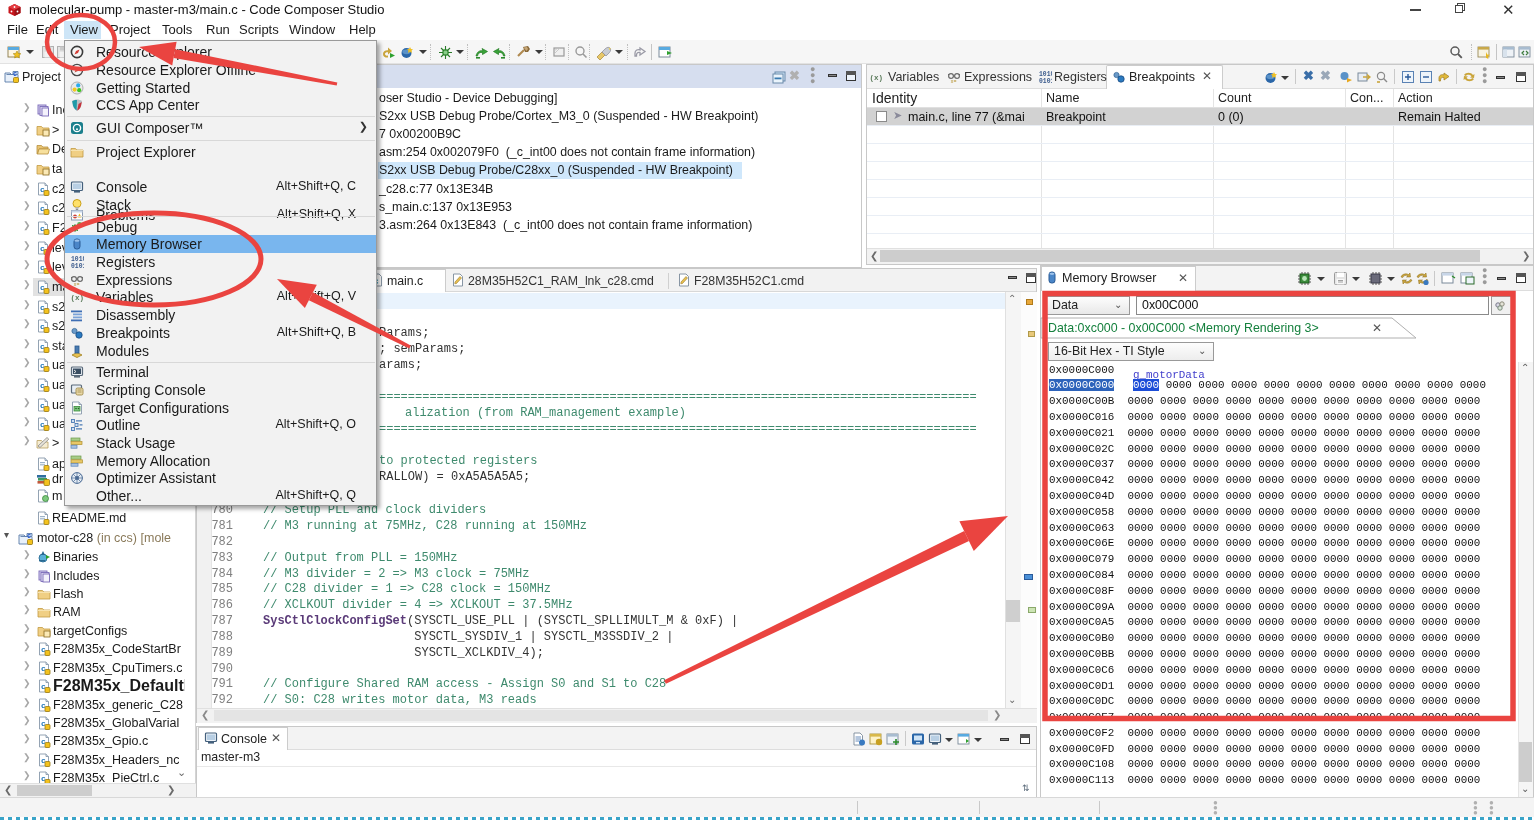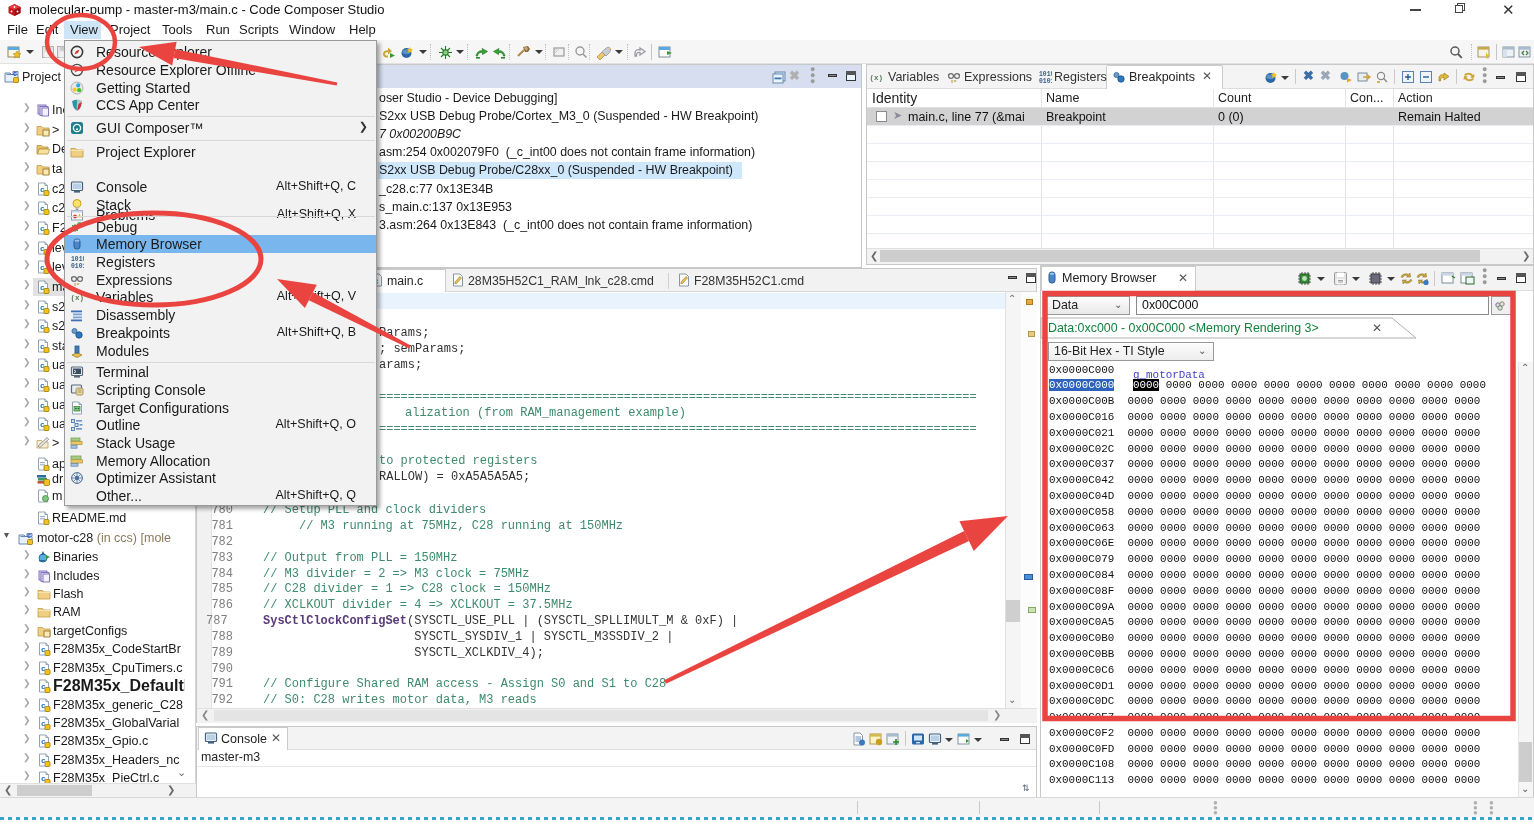--- a/index.html
+++ b/index.html
@@ -427,21 +427,21 @@
         <rect x="1" y="3" width="10" height="9" fill="#eaf4fc" stroke="#6a8aaa"></rect>
         <rect x="2.5" y="6.5" width="7" height="1.8" fill="#3a7ab0"></rect>
       </svg></span>
     <div class="ab" style="left:789px;top:68px;font-size:13px;color:#b0b0b0;font-weight:bold">✖</div>
     <div class="ab" style="left:810px;top:66px;font-size:9px;color:#9a9a9a;letter-spacing:0;line-height:6px">●<br>●<br>●</div>
     <div class="ab" style="left:828px;top:74px;width:9px;height:3px;border:1px solid #333;background:#888"></div>
     <div class="ab" style="left:846px;top:71px;width:10px;height:10px;border:1.4px solid #333;background:#eef4fc"></div>
     <div class="ab" style="left:846px;top:71px;width:10px;height:3.5px;background:#555"></div>
     <div class="ab" style="left:379px;top:88.5px;font-size:12.4px;line-height:18px;color:#1a1a1a;font-weight:normal;white-space:pre;">oser Studio - Device Debugging]</div>
     <div class="ab" style="left:379px;top:106.7px;font-size:12.4px;line-height:18px;color:#1a1a1a;font-weight:normal;white-space:pre;">S2xx USB Debug Probe/Cortex_M3_0 (Suspended - HW Breakpoint)</div>
-    <div class="ab" style="left:379px;top:124.9px;font-size:12.4px;line-height:18px;color:#1a1a1a;font-weight:normal;white-space:pre;font-style:italic;">7 0x00200B9C</div>
+    <div class="ab" style="left:379px;top:124.9px;font-size:12.4px;line-height:18px;color:#1a1a1a;font-weight:normal;white-space:pre;">7 0x00200B9C</div>
     <div class="ab" style="left:379px;top:143.1px;font-size:12.4px;line-height:18px;color:#1a1a1a;font-weight:normal;white-space:pre;">asm:254 0x002079F0  (_c_int00 does not contain frame information)</div>
     <div class="ab" style="left:378px;top:161.60000000000002px;width:364px;height:17.6px;background:#cfe7fb"></div>
     <div class="ab" style="left:379px;top:161.3px;font-size:12.4px;line-height:18px;color:#1a1a1a;font-weight:normal;white-space:pre;">S2xx USB Debug Probe/C28xx_0 (Suspended - HW Breakpoint)</div>
     <div class="ab" style="left:379px;top:179.5px;font-size:12.4px;line-height:18px;color:#1a1a1a;font-weight:normal;white-space:pre;">_c28.c:77 0x13E34B</div>
     <div class="ab" style="left:379px;top:197.7px;font-size:12.4px;line-height:18px;color:#1a1a1a;font-weight:normal;white-space:pre;">s_main.c:137 0x13E953</div>
     <div class="ab" style="left:379px;top:215.9px;font-size:12.4px;line-height:18px;color:#1a1a1a;font-weight:normal;white-space:pre;">3.asm:264 0x13E843  (_c_int00 does not contain frame information)</div>
     <div class="ab" style="left:866px;top:64px;width:668px;height:201px;background:#fff;border:1px solid #c8c8c8"></div>
     <div class="ab" style="left:867px;top:65px;width:666px;height:24px;background:#f4f4f4;border-bottom:1px solid #ddd"></div>
     <div class="ab" style="left:1106px;top:65px;width:117px;height:24px;background:#fff;border:1px solid #ccc;border-bottom:none;border-radius:2px 2px 0 0"></div>
     <span class="icon" style="left:869px;top:70px"><svg width="14" height="14" viewBox="0 0 14 14">
@@ -566,31 +566,31 @@
     <div class="ab mono" style="left:379px;top:340px;font-size:12px;line-height:18px;color:#333;font-weight:normal;white-space:pre;">; semParams;</div>
     <div class="ab mono" style="left:379px;top:356px;font-size:12px;line-height:18px;color:#333;font-weight:normal;white-space:pre;">arams;</div>
     <div class="ab mono" style="left:379px;top:388px;font-size:12px;line-height:18px;color:#3e8a6d;font-weight:normal;white-space:pre;">===================================================================================</div>
     <div class="ab mono" style="left:379px;top:404px;font-size:12px;line-height:18px;color:#3e8a6d;font-weight:normal;white-space:pre;padding-left:26px;">alization (from RAM_management example)</div>
     <div class="ab mono" style="left:379px;top:420px;font-size:12px;line-height:18px;color:#3e8a6d;font-weight:normal;white-space:pre;">===================================================================================</div>
     <div class="ab mono" style="left:379px;top:452px;font-size:12px;line-height:18px;color:#3e8a6d;font-weight:normal;white-space:pre;">to protected registers</div>
     <div class="ab mono" style="left:379px;top:468px;font-size:12px;line-height:18px;color:#333;font-weight:normal;white-space:pre;">RALLOW) = 0xA5A5A5A5;</div>
     <div class="ab mono" style="left:206px;top:501px;width:27px;text-align:right;font-size:12px;line-height:18px;color:#808080">780</div>
     <div class="ab mono" style="left:263px;top:501px;font-size:12px;line-height:18px;color:#3e8a6d;font-weight:normal;white-space:pre;">// Setup PLL and clock dividers</div>
     <div class="ab mono" style="left:206px;top:517px;width:27px;text-align:right;font-size:12px;line-height:18px;color:#808080">781</div>
-    <div class="ab mono" style="left:263px;top:517px;font-size:12px;line-height:18px;color:#3e8a6d;font-weight:normal;white-space:pre;margin-left:36px;">// M3 running at 75MHz, C28 running at 150MHz</div>
+    <div class="ab mono" style="left:263px;top:517px;font-size:12px;line-height:18px;color:#3e8a6d;font-weight:normal;white-space:pre;">// M3 running at 75MHz, C28 running at 150MHz</div>
     <div class="ab mono" style="left:206px;top:533px;width:27px;text-align:right;font-size:12px;line-height:18px;color:#808080">782</div>
     <div class="ab mono" style="left:206px;top:549px;width:27px;text-align:right;font-size:12px;line-height:18px;color:#808080">783</div>
     <div class="ab mono" style="left:263px;top:549px;font-size:12px;line-height:18px;color:#3e8a6d;font-weight:normal;white-space:pre;">// Output from PLL = 150MHz</div>
     <div class="ab mono" style="left:206px;top:565px;width:27px;text-align:right;font-size:12px;line-height:18px;color:#808080">784</div>
     <div class="ab mono" style="left:263px;top:565px;font-size:12px;line-height:18px;color:#3e8a6d;font-weight:normal;white-space:pre;">// M3 divider = 2 =&gt; M3 clock = 75MHz</div>
     <div class="ab mono" style="left:206px;top:580px;width:27px;text-align:right;font-size:12px;line-height:18px;color:#808080">785</div>
     <div class="ab mono" style="left:263px;top:580px;font-size:12px;line-height:18px;color:#3e8a6d;font-weight:normal;white-space:pre;">// C28 divider = 1 =&gt; C28 clock = 150MHz</div>
     <div class="ab mono" style="left:206px;top:596px;width:27px;text-align:right;font-size:12px;line-height:18px;color:#808080">786</div>
     <div class="ab mono" style="left:263px;top:596px;font-size:12px;line-height:18px;color:#3e8a6d;font-weight:normal;white-space:pre;">// XCLKOUT divider = 4 =&gt; XCLKOUT = 37.5MHz</div>
-    <div class="ab mono" style="left:206px;top:612px;width:27px;font-size:12px;line-height:18px;color:#808080">787</div>
+    <div class="ab mono" style="left:206px;top:612px;width:27px;text-align:right;font-size:12px;line-height:18px;color:#808080">787</div>
     <div class="ab mono" style="left:263px;top:612px;font-size:12px;line-height:18px;white-space:pre"><span style="color:#5a3a78;font-weight:bold">SysCtlClockConfigSet</span><span style="color:#333">(SYSCTL_USE_PLL | (SYSCTL_SPLLIMULT_M &amp; 0xF) |</span></div>
     <div class="ab mono" style="left:206px;top:628px;width:27px;text-align:right;font-size:12px;line-height:18px;color:#808080">788</div>
     <div class="ab mono" style="left:263px;top:628px;font-size:12px;line-height:18px;color:#333;font-weight:normal;white-space:pre;">                     SYSCTL_SYSDIV_1 | SYSCTL_M3SSDIV_2 |</div>
     <div class="ab mono" style="left:206px;top:644px;width:27px;text-align:right;font-size:12px;line-height:18px;color:#808080">789</div>
     <div class="ab mono" style="left:263px;top:644px;font-size:12px;line-height:18px;color:#333;font-weight:normal;white-space:pre;">                     SYSCTL_XCLKDIV_4);</div>
     <div class="ab mono" style="left:206px;top:660px;width:27px;text-align:right;font-size:12px;line-height:18px;color:#808080">790</div>
     <div class="ab mono" style="left:206px;top:675px;width:27px;text-align:right;font-size:12px;line-height:18px;color:#808080">791</div>
     <div class="ab mono" style="left:263px;top:675px;font-size:12px;line-height:18px;color:#3e8a6d;font-weight:normal;white-space:pre;">// Configure Shared RAM access - Assign S0 and S1 to C28</div>
     <div class="ab mono" style="left:206px;top:691px;width:27px;text-align:right;font-size:12px;line-height:18px;color:#808080">792</div>
     <div class="ab mono" style="left:263px;top:691px;font-size:12px;line-height:18px;color:#3e8a6d;font-weight:normal;white-space:pre;">// S0: C28 writes motor data, M3 reads</div>
@@ -725,21 +725,21 @@
       <path d="M1 21 L1 1 L352 1 L376 21 Z" fill="#fff" stroke="#b0b0b0"></path>
     </svg>
     <div class="ab" style="left:1048px;top:319px;font-size:12.4px;line-height:18px;color:#15803d;font-weight:normal;white-space:pre;">Data:0xc000 - 0x00C000 &lt;Memory Rendering 3&gt;</div>
     <div class="ab" style="left:1372px;top:321px;font-size:12px;color:#555">✕</div>
     <div class="ab" style="left:1048px;top:342px;width:166px;height:19px;background:linear-gradient(#fdfdfd,#ededed);border:1px solid #999"></div>
     <div class="ab" style="left:1054px;top:342px;font-size:12.4px;line-height:18px;color:#222;font-weight:normal;white-space:pre;">16-Bit Hex - TI Style</div>
     <div class="ab" style="left:1198px;top:345px;font-size:10px;color:#555">⌄</div>
     <div class="ab mono" style="left:1049px;top:361.7px;font-size:10.9px;line-height:16px;white-space:pre"><span style="color:#111">0x0000C000</span></div>
     <div class="ab mono" style="left:1133px;top:367px;font-size:10.9px;line-height:16px;color:#4340cc">g_motorData</div>
     <div class="ab mono" style="left:1049px;top:377.49px;font-size:10.9px;line-height:16px;white-space:pre"><span style="background:#2d63bb;color:#fff">0x0000C000</span></div>
-    <div class="ab mono" style="left:1133px;top:377.49px;font-size:10.9px;line-height:16px;white-space:pre"><span style="background:#000000;color:#fff">0000</span><span style="color:#111"> 0000 0000 0000 0000 0000 0000 0000 0000 0000 0000</span></div>
+    <div class="ab mono" style="left:1133px;top:377.49px;font-size:10.9px;line-height:16px;white-space:pre"><span style="background:#1d4ed8;color:#fff">0000</span><span style="color:#111"> 0000 0000 0000 0000 0000 0000 0000 0000 0000 0000</span></div>
     <div class="ab mono" style="left:1049px;top:393.28px;font-size:10.9px;line-height:16px;color:#111;white-space:pre">0x0000C00B  0000 0000 0000 0000 0000 0000 0000 0000 0000 0000 0000</div>
     <div class="ab mono" style="left:1049px;top:409.07px;font-size:10.9px;line-height:16px;color:#111;white-space:pre">0x0000C016  0000 0000 0000 0000 0000 0000 0000 0000 0000 0000 0000</div>
     <div class="ab mono" style="left:1049px;top:424.86px;font-size:10.9px;line-height:16px;color:#111;white-space:pre">0x0000C021  0000 0000 0000 0000 0000 0000 0000 0000 0000 0000 0000</div>
     <div class="ab mono" style="left:1049px;top:440.65px;font-size:10.9px;line-height:16px;color:#111;white-space:pre">0x0000C02C  0000 0000 0000 0000 0000 0000 0000 0000 0000 0000 0000</div>
     <div class="ab mono" style="left:1049px;top:456.44px;font-size:10.9px;line-height:16px;color:#111;white-space:pre">0x0000C037  0000 0000 0000 0000 0000 0000 0000 0000 0000 0000 0000</div>
     <div class="ab mono" style="left:1049px;top:472.23px;font-size:10.9px;line-height:16px;color:#111;white-space:pre">0x0000C042  0000 0000 0000 0000 0000 0000 0000 0000 0000 0000 0000</div>
     <div class="ab mono" style="left:1049px;top:488.02px;font-size:10.9px;line-height:16px;color:#111;white-space:pre">0x0000C04D  0000 0000 0000 0000 0000 0000 0000 0000 0000 0000 0000</div>
     <div class="ab mono" style="left:1049px;top:503.80999999999995px;font-size:10.9px;line-height:16px;color:#111;white-space:pre">0x0000C058  0000 0000 0000 0000 0000 0000 0000 0000 0000 0000 0000</div>
     <div class="ab mono" style="left:1049px;top:519.5999999999999px;font-size:10.9px;line-height:16px;color:#111;white-space:pre">0x0000C063  0000 0000 0000 0000 0000 0000 0000 0000 0000 0000 0000</div>
     <div class="ab mono" style="left:1049px;top:535.39px;font-size:10.9px;line-height:16px;color:#111;white-space:pre">0x0000C06E  0000 0000 0000 0000 0000 0000 0000 0000 0000 0000 0000</div>

